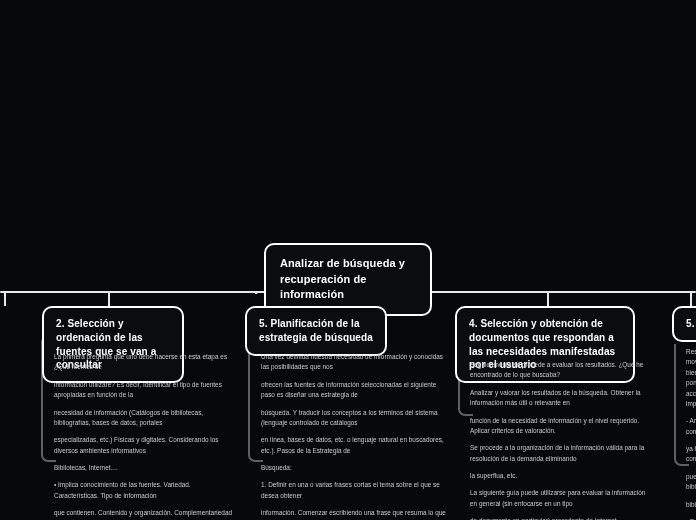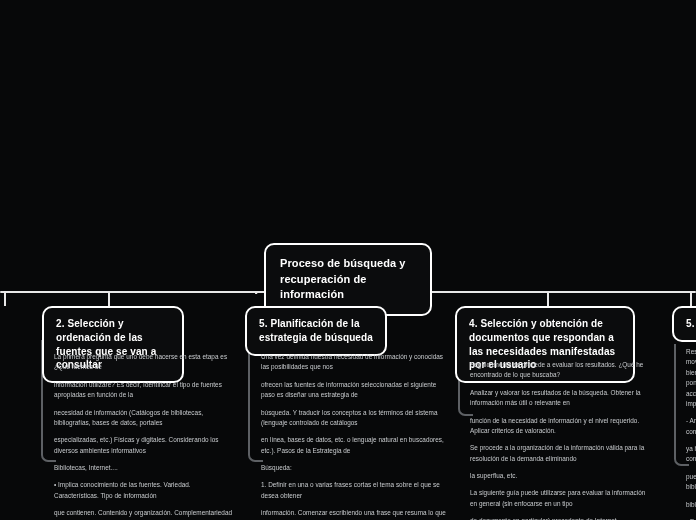--- a/index.html
+++ b/index.html
@@ -115,21 +115,21 @@
     <div class="v-drop" style="left:547px; top:292px; height:14px;"></div>
     <div class="v-drop" style="left:690px; top:292px; height:14px;"></div>
     <div class="v-drop" style="left:4px; top:292px; height:14px;"></div>
 
     <div class="spine-cap" style="left:41px; top:340px; width:13px; height:120px;"></div>
     <div class="spine-cap" style="left:248px; top:340px; width:13px; height:120px;"></div>
     <div class="spine-cap" style="left:458px; top:344px; width:13px; height:70px;"></div>
     <div class="spine-cap" style="left:674px; top:344px; width:13px; height:120px;"></div>
   </div>
 
-  <div class="node root" style="left:264px; top:243px; width:168px;">Proceso de búsqueda y recuperación de información</div>
+  <div class="node root" style="left:264px; top:243px; width:168px;">Analizar de búsqueda y recuperación de información</div>
 
   <div class="clipped-left" style="left:0px; top:345px; width:8px;"></div>
   <div class="clipped-left" style="left:0px; top:397px; width:8px;"></div>
 
   <div class="node" style="left:42px; top:306px; width:142px;">2. Selección y ordenación de las fuentes que se van a consultar</div>
   <div class="body-col" style="left:54px; top:352px; width:182px;">
     <p>La primera pregunta que uno debe hacerse en esta etapa es ¿Qué fuentes de</p>
     <p>información utilizaré? Es decir, Identificar el tipo de fuentes apropiadas en función de la</p>
     <p>necesidad de información (Catálogos de bibliotecas, bibliografías, bases de datos, portales</p>
     <p>especializadas, etc.) Físicas y digitales. Considerando los diversos ambientes informativos</p>

